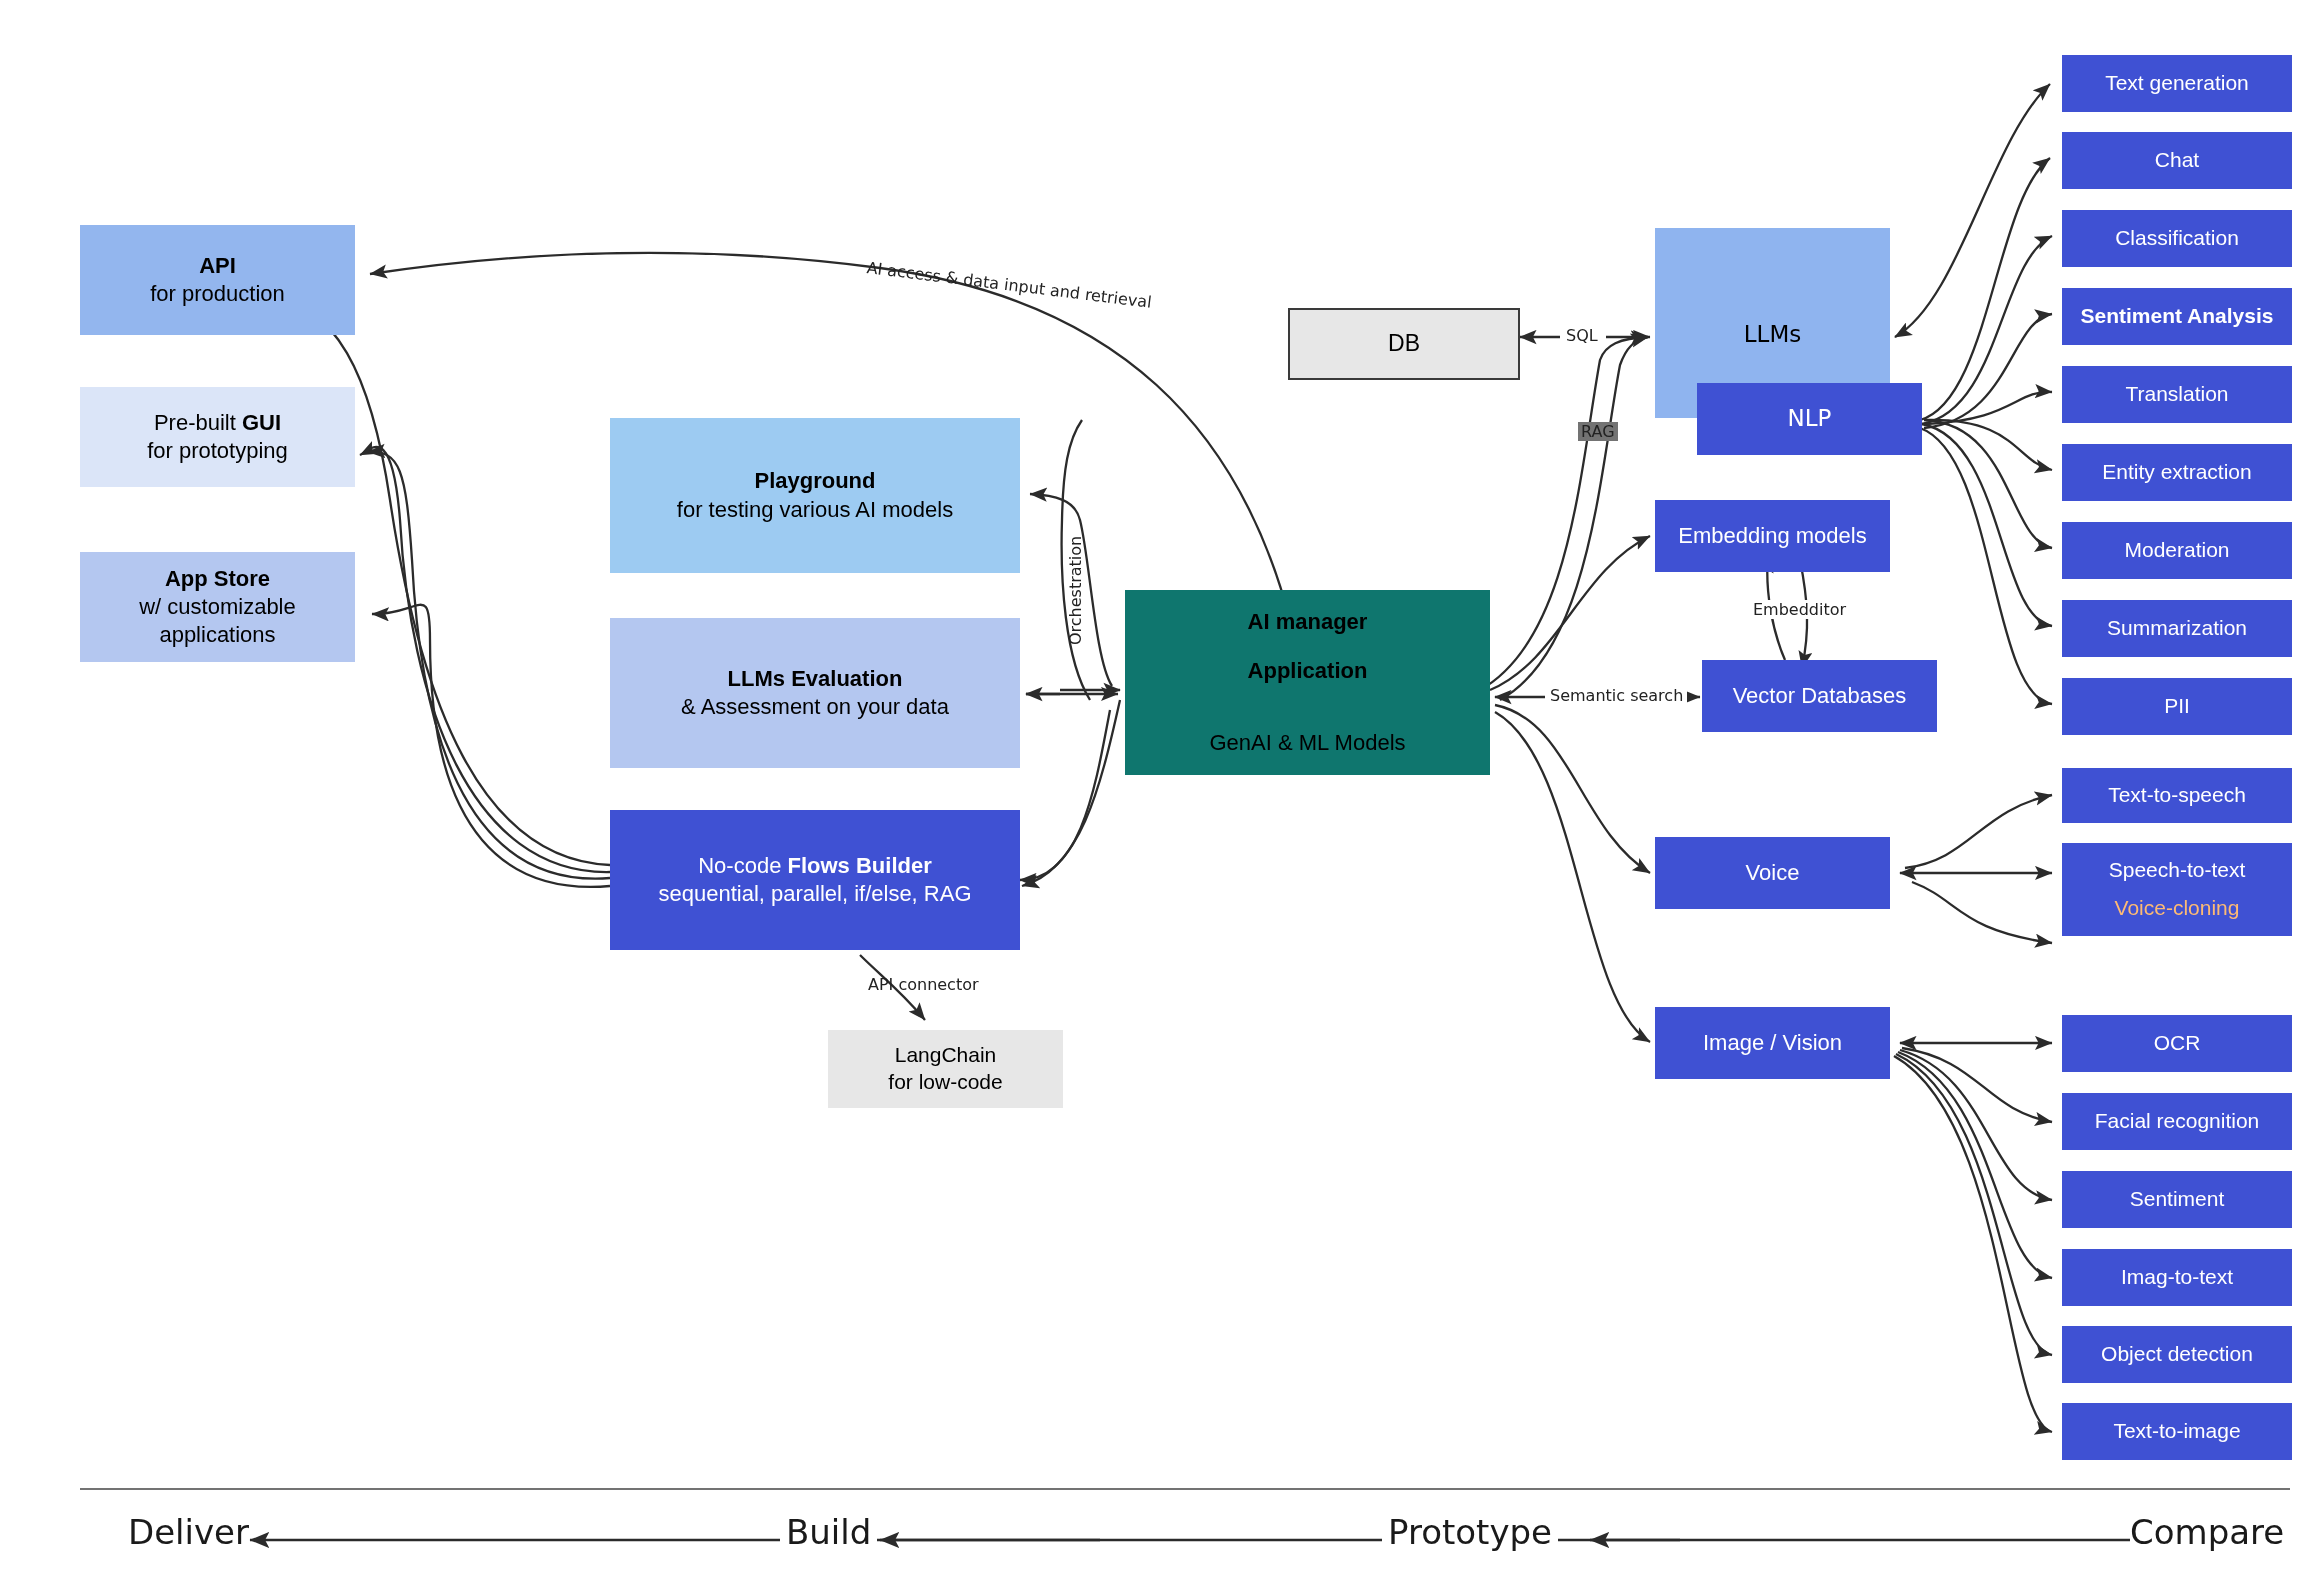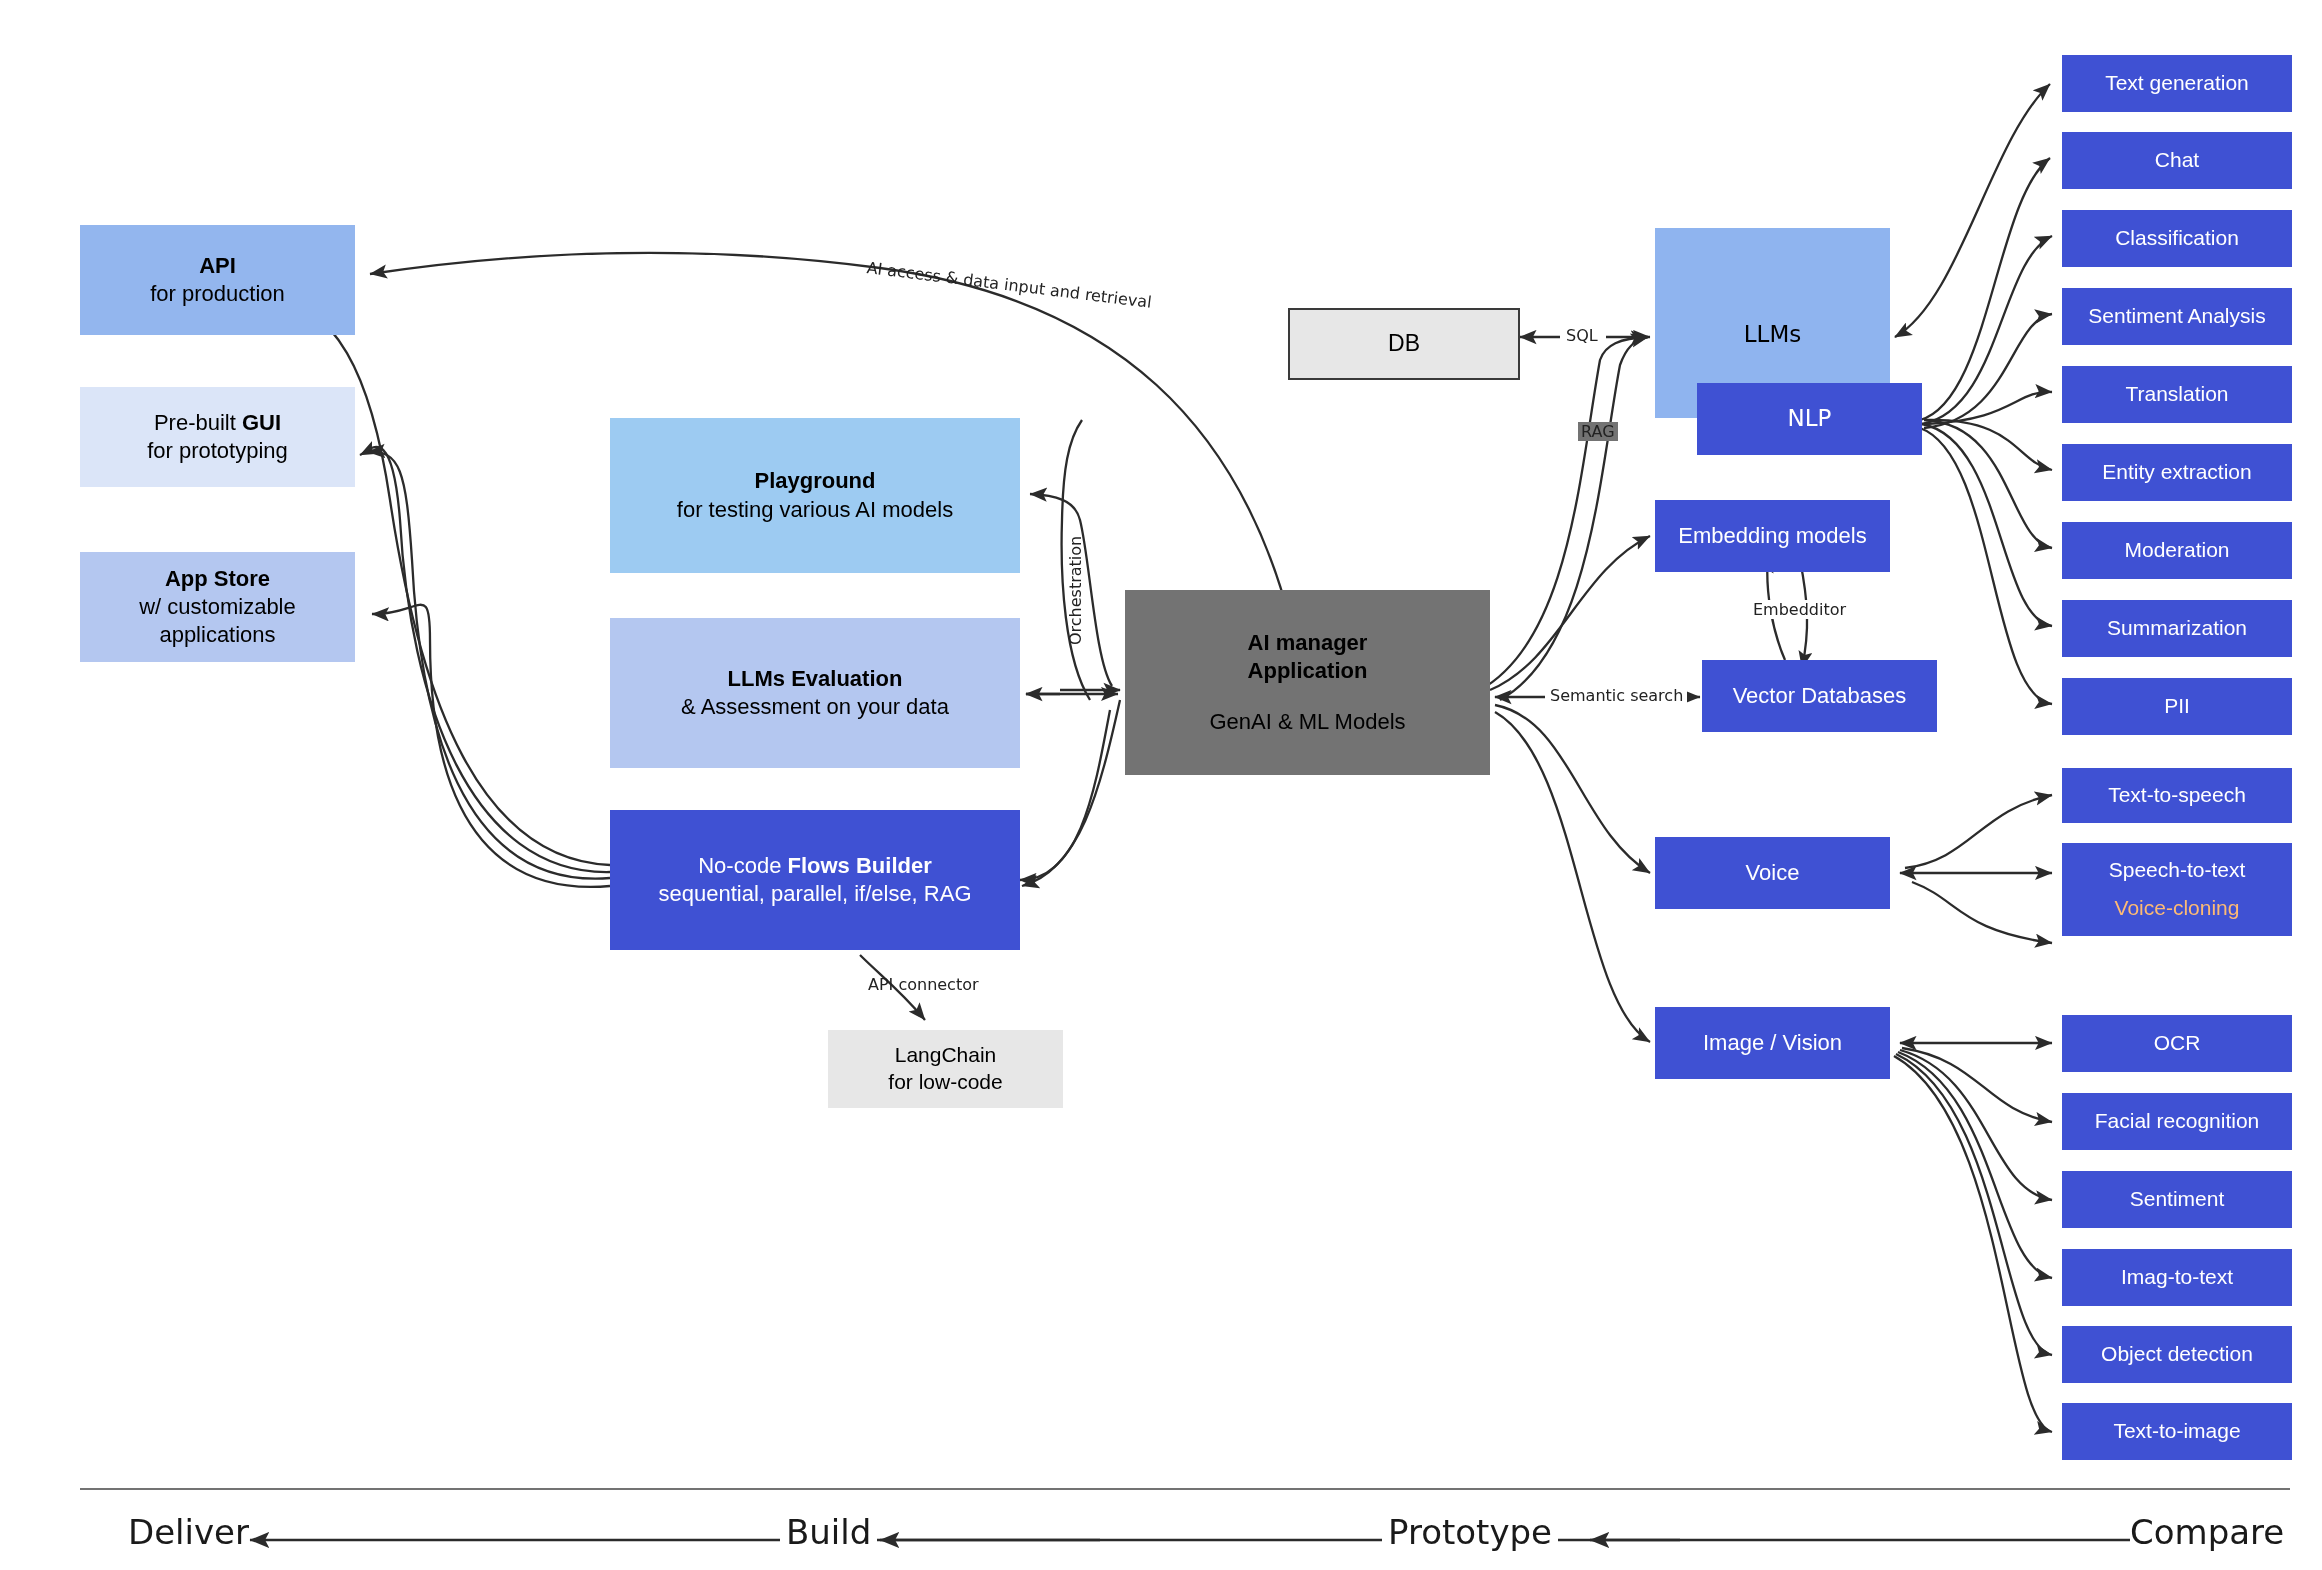--- a/index.html
+++ b/index.html
@@ -132,21 +132,21 @@
   <div class="node" style="left: 610px; top: 810px; width: 410px; height: 140px; font-size: 22px; color: rgb(255, 255, 255); background: rgb(63, 81, 211);">
     <span class="l1"><span>No-code </span><b>Flows Builder</b></span>
     <span class="l2">sequential, parallel, if/else, RAG</span>
   </div>
 
   <div class="node" style="left: 828px; top: 1030px; width: 235px; height: 78px; font-size: 21px; background: rgb(231, 231, 231);">
     <span class="l1">LangChain</span>
     <span class="l2">for low-code</span>
   </div>
 
-  <div class="node" style="left: 1125px; top: 590px; width: 365px; height: 185px; font-size: 22px; background: #737373;">
+  <div class="node" style="left: 1125px; top: 590px; width: 365px; height: 185px; font-size: 22px; background: #0f766e; gap: 21px;">
     <span class="l1 b-strong">AI manager</span>
     <span class="l2 b-strong">Application</span>
     <span class="l3" style="margin-top:22px;">GenAI &amp; ML Models</span>
   </div>
 
   <div class="node" style="left: 1288px; top: 308px; width: 232px; height: 72px; font-size: 23px; border: 2px solid rgb(58, 58, 58); background: rgb(231, 231, 231);">
     <span class="l1">DB</span>
   </div>
 
   <div class="node" style="left: 1655px; top: 228px; width: 235px; height: 190px; font-size: 23px; justify-content: flex-start; padding-top: 92px; font-family: &quot;DejaVu Sans&quot;, sans-serif; background: rgb(143, 180, 239); z-index: 2;">
@@ -175,21 +175,21 @@
 
   <div class="node" style="left: 2062px; top: 55px; width: 230px; height: 57px; font-size: 21px; color: rgb(255, 255, 255); background: rgb(63, 81, 211);">
     <span class="l1" style="background: rgb(63, 81, 211);">Text generation</span>
     </div>
   <div class="node" style="left: 2062px; top: 132px; width: 230px; height: 57px; font-size: 21px; color: rgb(255, 255, 255); background: rgb(63, 81, 211);">
     <span class="l1" style="background: rgb(63, 81, 211);">Chat</span>
     </div>
   <div class="node" style="left: 2062px; top: 210px; width: 230px; height: 57px; font-size: 21px; color: rgb(255, 255, 255); background: rgb(63, 81, 211);">
     <span class="l1" style="background: rgb(63, 81, 211);">Classification</span>
     </div>
-  <div class="node" style="left: 2062px; top: 288px; width: 230px; height: 57px; font-size: 21px; color: rgb(255, 255, 255); background: rgb(63, 81, 211);">
+  <div class="node" style="left: 2062px; top: 288px; width: 230px; height: 57px; font-size: 21px; color: rgb(255, 255, 255); background: rgb(63, 81, 211); font-weight: bold;">
     <span class="l1" style="background: rgb(63, 81, 211);">Sentiment Analysis</span>
     </div>
   <div class="node" style="left: 2062px; top: 366px; width: 230px; height: 57px; font-size: 21px; color: rgb(255, 255, 255); background: rgb(63, 81, 211);">
     <span class="l1" style="background: rgb(63, 81, 211);">Translation</span>
     </div>
   <div class="node" style="left: 2062px; top: 444px; width: 230px; height: 57px; font-size: 21px; color: rgb(255, 255, 255); background: rgb(63, 81, 211);">
     <span class="l1" style="background: rgb(63, 81, 211);">Entity extraction</span>
     </div>
   <div class="node" style="left: 2062px; top: 522px; width: 230px; height: 57px; font-size: 21px; color: rgb(255, 255, 255); background: rgb(63, 81, 211);">
     <span class="l1" style="background: rgb(63, 81, 211);">Moderation</span>

